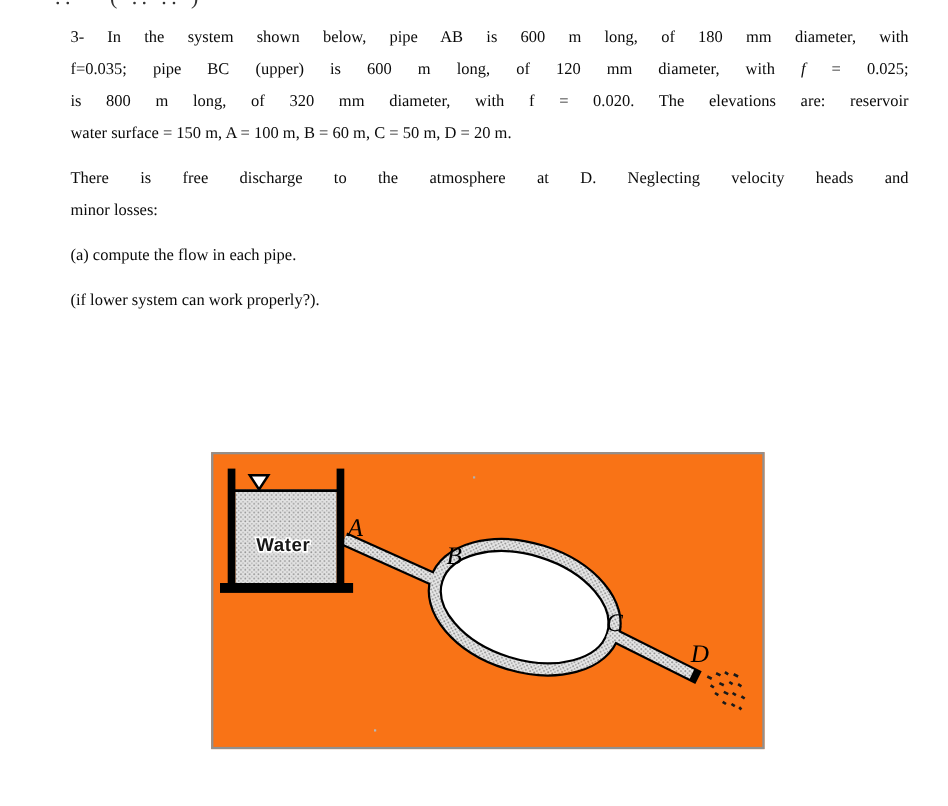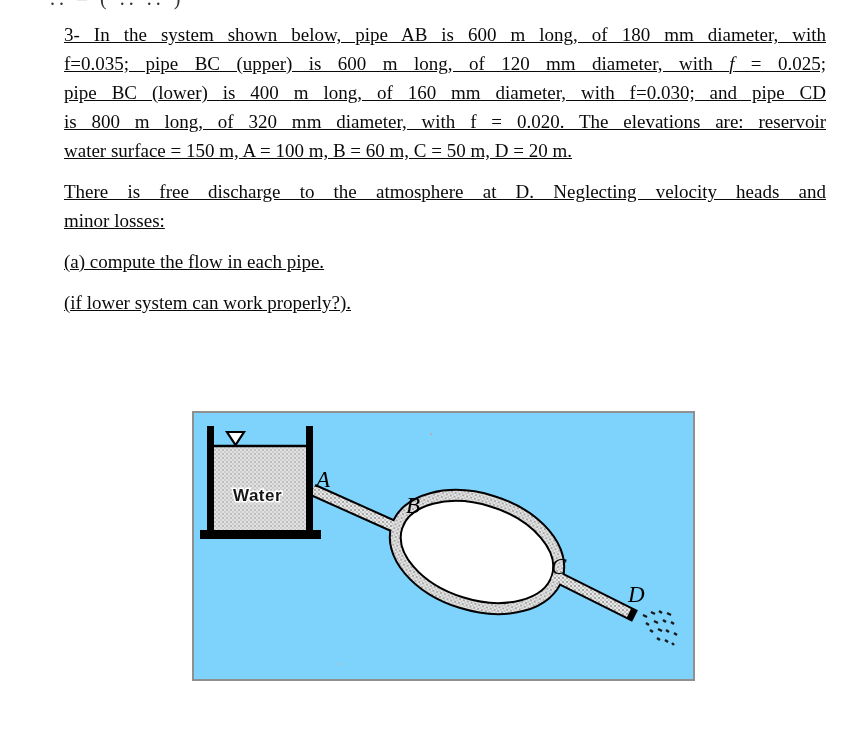--- a/index.html
+++ b/index.html
@@ -12,45 +12,44 @@
   .top-fragment{
     position:absolute;left:50px;top:0;width:190px;height:10px;
     overflow:hidden;color:#333;
   }
   .top-fragment .frag-inner{
     font-size:20px;margin-top:-13px;letter-spacing:4px;white-space:nowrap;
   }
   
   .doc{
     position:absolute;left:64px;top:20px;width:762px;
-    font-size:19px;line-height:29px;text-decoration:underline;
+    font-size:15px;line-height:29px;
   }
   .para{margin:0 0 12px 0;}
   .jline{text-align:justify;text-align-last:justify;white-space:normal;}
   .lline{text-align:left;text-align-last:left;}
   .it{font-style:italic;}
   
   .diagram-frame{
     position:absolute;left:192px;top:411px;width:503px;height:270px;
-    border:2px solid #909090;box-sizing:border-box;background:#7dd3fc;
+    border:2px solid #909090;box-sizing:border-box;background:#f97316;
   }
   .diagram-frame svg{display:block;}
 </style>
 </head>
 <body>
 
 <div class="top-fragment">
   <div class="frag-inner">.. – ( .. .. )</div>
 </div>
 
 <div class="doc">
   <div class="para">
     <div class="jline">3- In the system shown below, pipe AB is 600 m long, of 180 mm diameter, with</div>
     <div class="jline"><span>f=0.035; pipe BC (upper) is 600 m long, of 120 mm diameter, with </span><span class="it">f</span><span> = 0.025;</span></div>
-    <div class="jline">pipe BC (lower) is 400 m long, of 160 mm diameter, with f=0.030; and pipe CD</div>
     <div class="jline">is 800 m long, of 320 mm diameter, with f = 0.020. The elevations are: reservoir</div>
     <div class="lline">water surface = 150 m, A = 100 m, B = 60 m, C = 50 m, D = 20 m.</div>
   </div>
   <div class="para">
     <div class="jline">There is free discharge to the atmosphere at D. Neglecting velocity heads and</div>
     <div class="lline">minor losses:</div>
   </div>
   <div class="para">
     <div class="lline">(a) compute the flow in each pipe.</div>
   </div>

